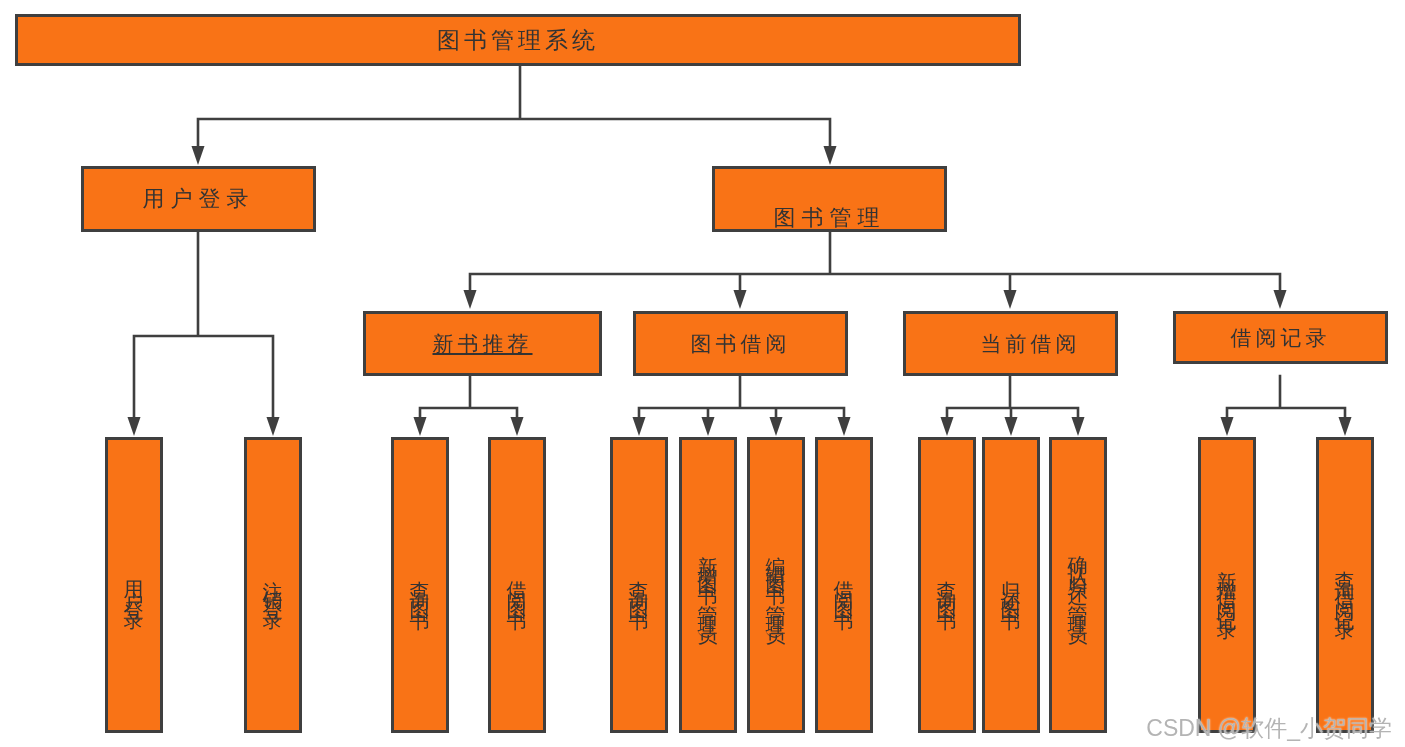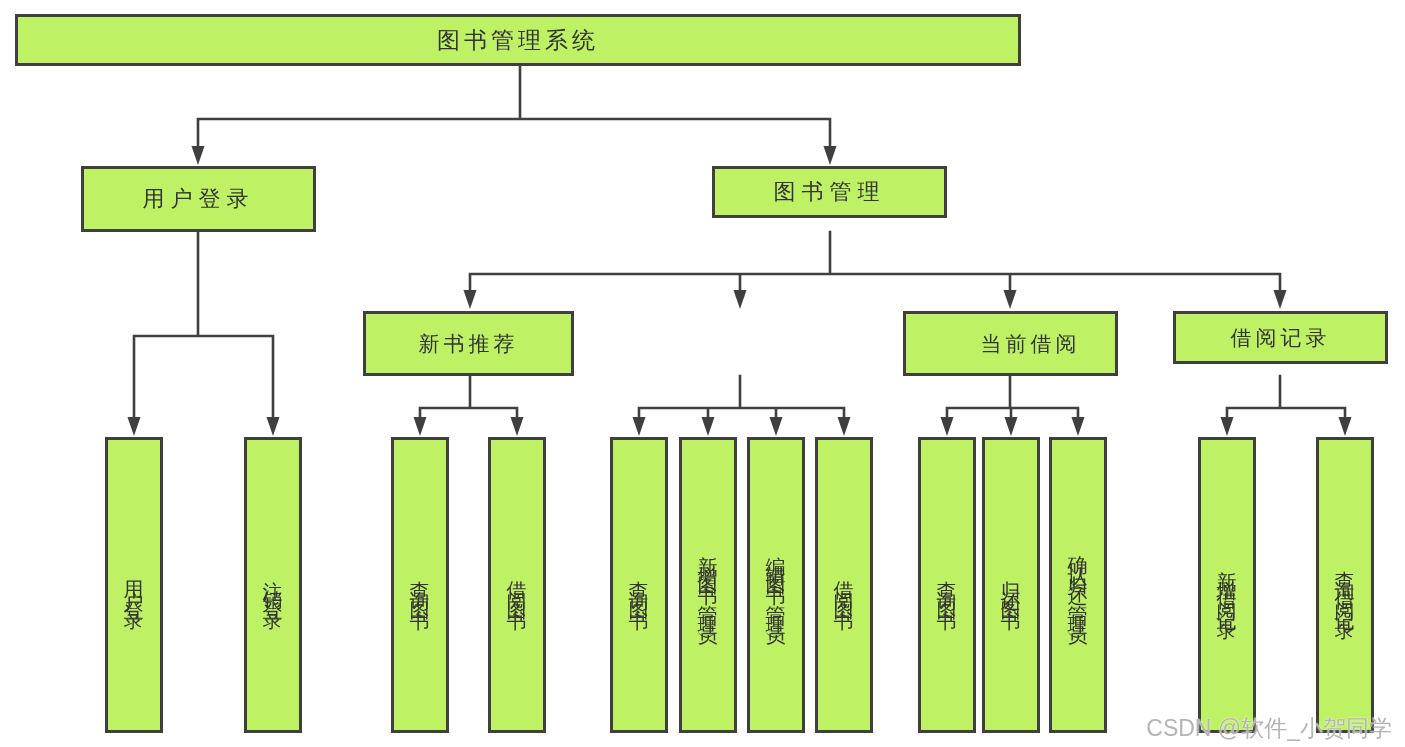--- a/index.html
+++ b/index.html
@@ -18,21 +18,21 @@
   }
   .connectors {
     position: absolute;
     left: 0;
     top: 0;
   }
   .node {
     position: absolute;
     box-sizing: border-box;
     border: 3px solid #3f3f3f;
-    background: #bef264;
+    background: #f97316;
     display: flex;
     align-items: center;
     justify-content: center;
   }
   .hbox span {
     white-space: nowrap;
     line-height: 1;
   }
   .root-box span {
     font-size: 23px;
@@ -114,26 +114,29 @@
     </g>
   </svg>
 
   <div class="node hbox root-box" style="left:15px; top:14px; width:1006px; height:52px;">
     <span>图书管理系统</span>
   </div>
 
   <div class="node hbox l2-box" style="left:81px; top:166px; width:235px; height:66px;">
     <span>用户登录</span>
   </div>
-  <div class="node hbox l2-box" style="left:712px; top:166px; width:235px; height:52px;">
+  <div class="node hbox l2-box" style="left:712px; top:166px; width:235px; height:66px;align-items:flex-end;">
     <span>图书管理</span>
   </div>
 
-  <div class="node hbox l3-box" style="left:363px; top:311px; width:211px; height:65px;">
+  <div class="node hbox l3-box" style="left:363px; top:311px; width:239px; height:65px;text-decoration:underline;">
     <span>新书推荐</span>
+  </div>
+  <div class="node hbox l3-box" style="left:633px; top:311px; width:215px; height:65px;">
+    <span>图书借阅</span>
   </div>
   <div class="node hbox l3-box" style="left:903px; top:311px; width:215px; height:65px;padding-left:40px;">
     <span>当前借阅</span>
   </div>
   <div class="node hbox l3-box" style="left:1173px; top:311px; width:215px; height:53px;">
     <span>借阅记录</span>
   </div>
 
   <div class="node vbox" style="left:105px; top:437px; width:58px; height:296px;">
     <span>用户登录</span>

